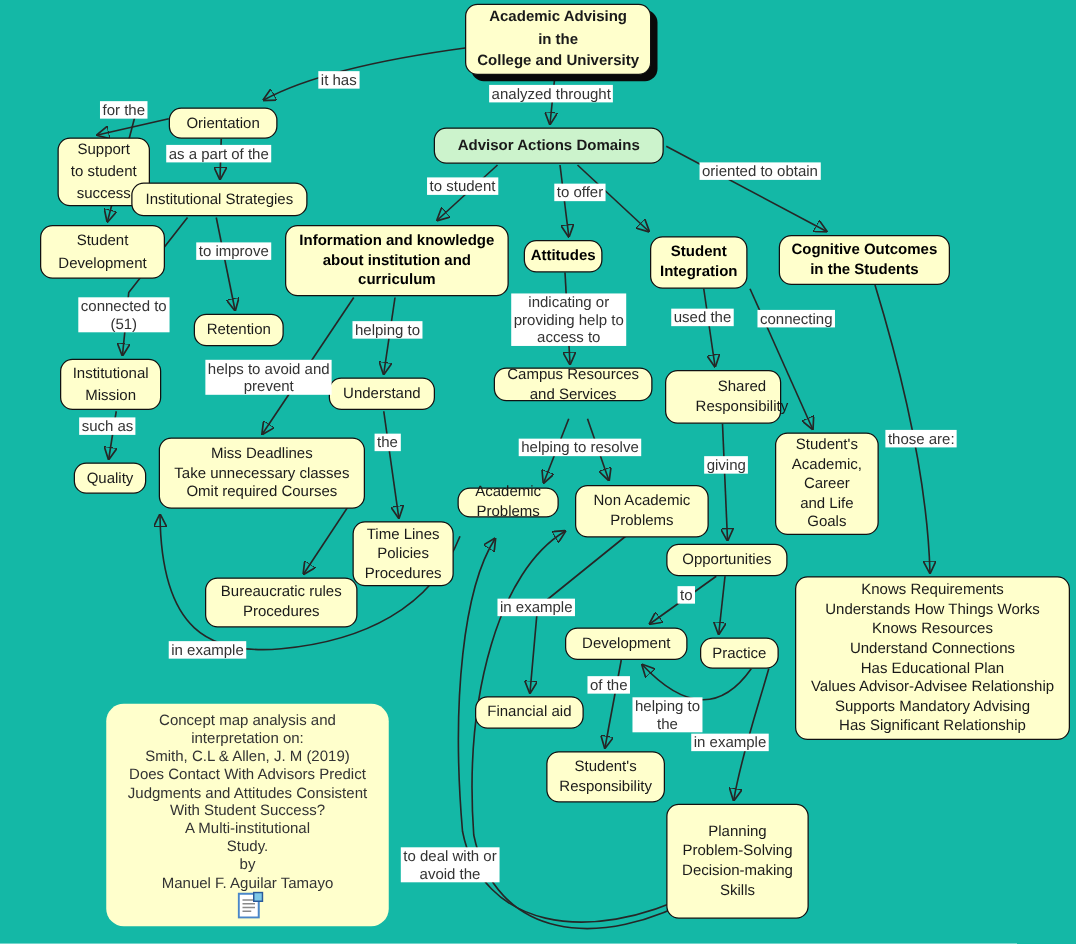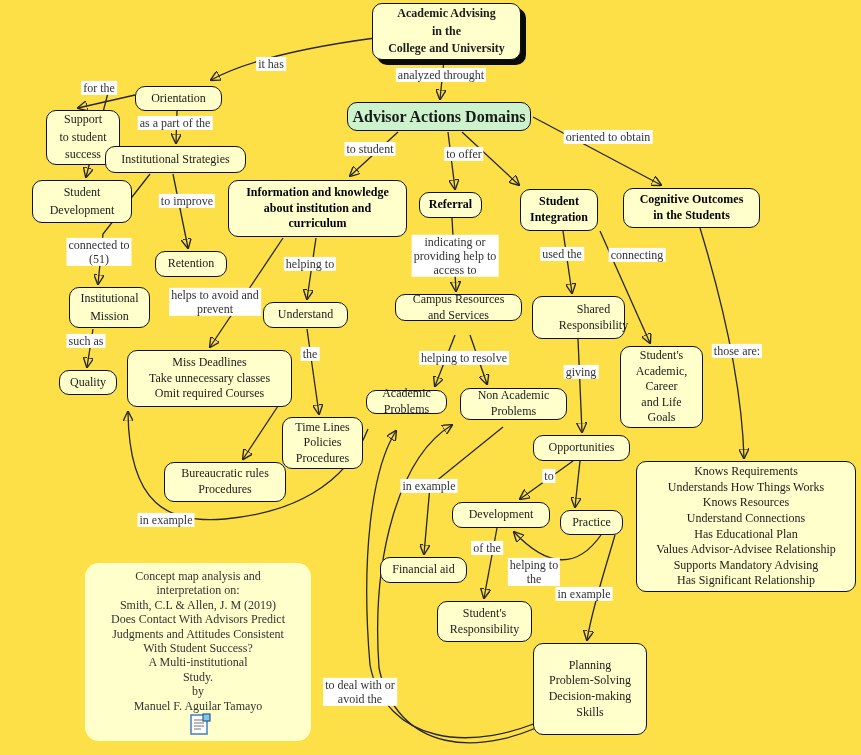--- a/index.html
+++ b/index.html
@@ -1,29 +1,29 @@
 <!DOCTYPE html>
 <html><head>
 <meta charset="utf-8">
 <style>
   html,body{margin:0;padding:0;background:#ffffff;}
   .canvas{
-    position:relative;width:861px;height:755px;background:#fde047;overflow:hidden;
-    font-family:Liberation Serif, serif;
+    position:relative;width:861px;height:755px;background:#14b8a6;overflow:hidden;
+    font-family:Liberation Sans, sans-serif;
   }
   .edges{position:absolute;left:0;top:0;width:861px;height:755px;}
   .edges path{fill:none;stroke:#262626;stroke-width:1.3px;}
   .node{
     position:absolute;box-sizing:border-box;
     background:#FFFFCC;border:1.4px solid #111111;border-radius:10px;
     display:flex;align-items:center;justify-content:center;text-align:center;
     font-size:12px;line-height:1.45;color:#1a1a1a;white-space:pre-line;padding:1px 3px;
   }
   .node.bold{font-weight:bold;color:#000;}
-  .node.green{background:#CCF3CC;font-weight:bold;font-size:16px;}
+  .node.green{background:#CCF3CC;font-weight:bold;font-size:12px;}
   .node.title{font-weight:bold;box-shadow:5px 5px 0 #0a0a0a;}
   .node.tight{line-height:1.3;}
   .node.note{
     border:none;border-radius:14px;align-items:flex-start;justify-content:center;
     line-height:1.2;padding-top:6px;color:#333333;
   }
   .elabel{
     position:absolute;transform:translate(-50%,-50%);
     background:#ffffff;padding:0 2px;text-align:center;
     font-size:12px;line-height:1.18;color:#333333;white-space:pre-line;
@@ -81,47 +81,47 @@
 College and University</div>
       <div class="node green" style="left: 347px; top: 102px; width: 184px; height: 29px;">Advisor Actions Domains</div>
       <div class="node yellow" style="left: 135px; top: 86px; width: 87px; height: 25px;">Orientation</div>
       <div class="node yellow" style="left: 2px; top: 110px; width: 74px; height: 55px; margin-left: 44px;">Support
 to student
 success</div>
       <div class="node yellow" style="left: 105px; top: 146px; width: 141px; height: 27px;">Institutional Strategies</div>
       <div class="node yellow" style="left: 32px; top: 180px; width: 100px; height: 43px;">Student
 Development</div>
       <div class="node yellow" style="left: 155px; top: 251px; width: 72px; height: 26px;">Retention</div>
-      <div class="node yellow" style="left: 69px; top: 287px; width: 81px; height: 41px;">Institutional
+      <div class="node yellow" style="left: 48px; top: 287px; width: 81px; height: 41px;">Institutional
 Mission</div>
       <div class="node yellow" style="left: 59px; top: 370px; width: 58px; height: 25px;">Quality</div>
       <div class="node yellow bold tight" style="left: 228px; top: 180px; width: 179px; height: 57px;">Information and knowledge
 about institution and
 curriculum</div>
-      <div class="node yellow bold" style="left: 419px; top: 192px; width: 63px; height: 26px;">Referral</div>
+      <div class="node yellow bold" style="left: 419px; top: 192px; width: 63px; height: 26px;">Attitudes</div>
       <div class="node yellow bold tight" style="left: 520px; top: 189px; width: 78px; height: 42px;">Student
 Integration</div>
       <div class="node yellow bold tight" style="left: 623px; top: 188px; width: 137px; height: 40px;">Cognitive Outcomes
 in the Students</div>
       <div class="node yellow" style="left: 263px; top: 302px; width: 85px; height: 26px;">Understand</div>
       <div class="node yellow tight" style="left: 395px; top: 294px; width: 127px; height: 27px;">Campus Resources
 and Services</div>
       <div class="node yellow tight" style="left: 532px; top: 296px; width: 93px; height: 43px; padding-left: 33px;">Shared
 Responsibility</div>
       <div class="node yellow tight" style="left: 127px; top: 350px; width: 165px; height: 57px;">Miss Deadlines
 Take unnecessary classes
 Omit required Courses</div>
       <div class="node yellow tight" style="left: 620px; top: 346px; width: 83px; height: 82px;">Student's
 Academic,
 Career
 and Life
 Goals</div>
       <div class="node yellow tight" style="left: 366px; top: 390px; width: 81px; height: 24px;">Academic
 Problems</div>
-      <div class="node yellow tight" style="left: 460px; top: 388px; width: 107px; height: 32px;">Non Academic
+      <div class="node yellow tight" style="left: 460px; top: 388px; width: 107px; height: 42px;">Non Academic
 Problems</div>
       <div class="node yellow tight" style="left: 282px; top: 417px; width: 81px; height: 52px;">Time Lines
 Policies
 Procedures</div>
       <div class="node yellow" style="left: 533px; top: 435px; width: 97px; height: 26px;">Opportunities</div>
       <div class="node yellow tight" style="left: 164px; top: 462px; width: 122px; height: 40px;">Bureaucratic rules
 Procedures</div>
       <div class="node yellow tight" style="left: 636px; top: 461px; width: 220px; height: 131px;">Knows Requirements
 Understands How Things Works
 Knows Resources

